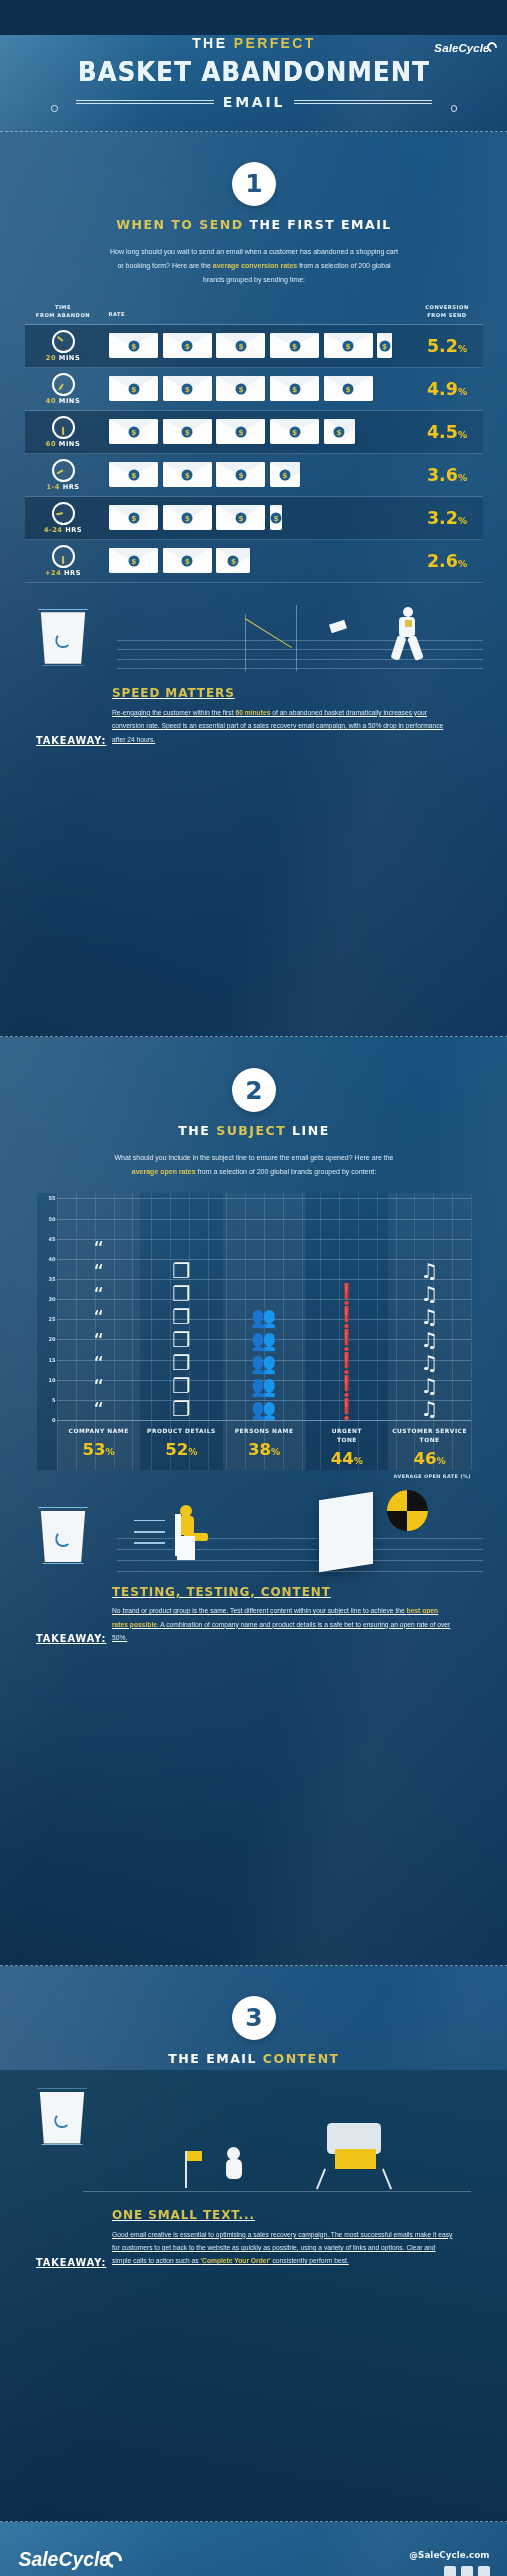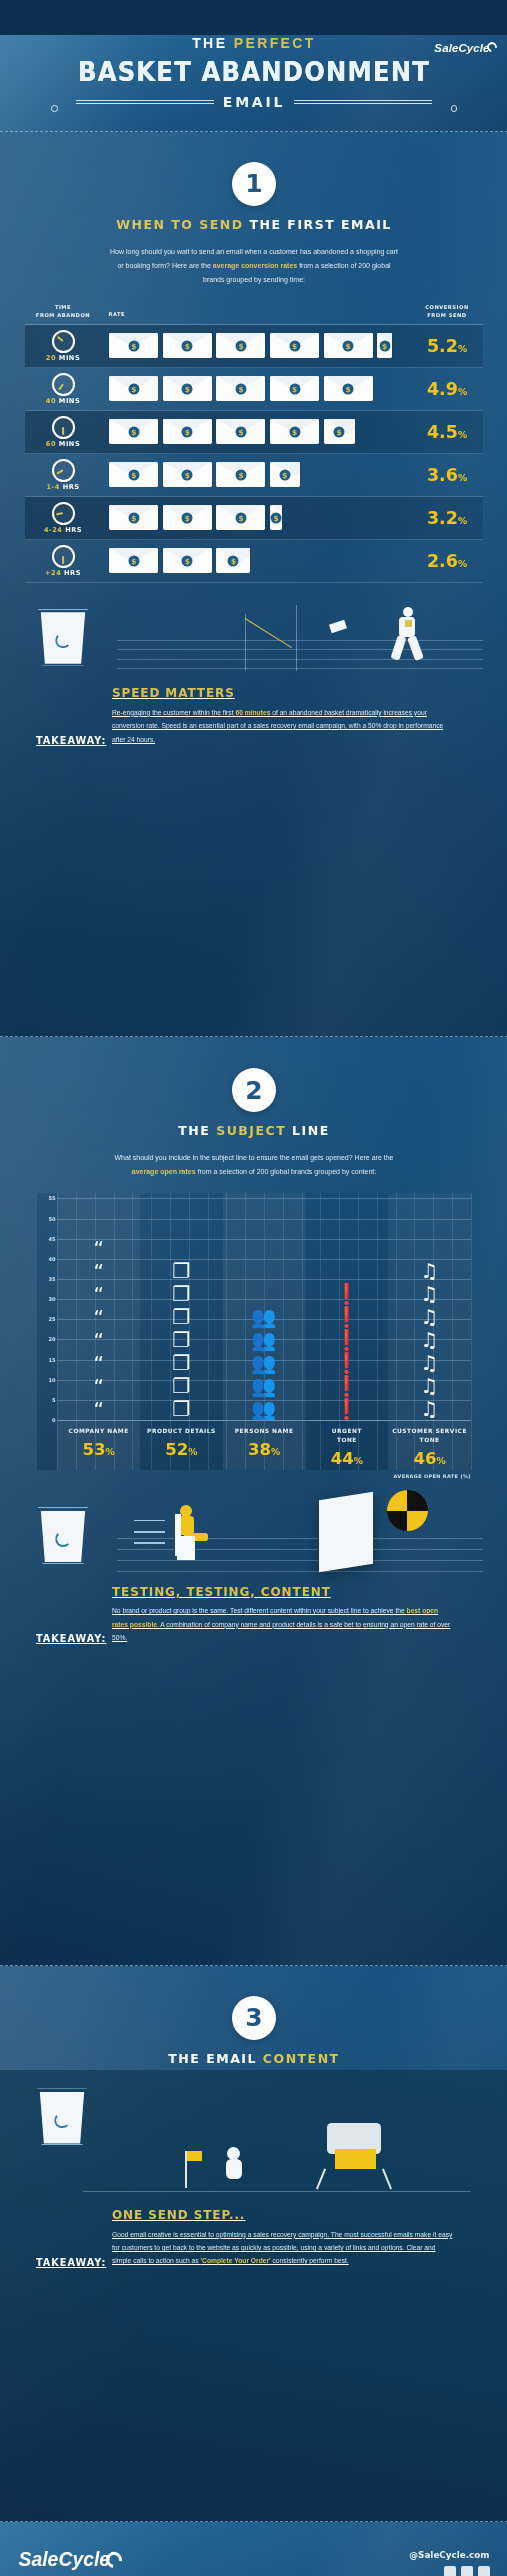--- a/index.html
+++ b/index.html
@@ -769,21 +769,21 @@
         <div class="body"></div>
           <div class="edge"></div>
           <div class="arrow"></div>
       </div>
     </div>
 
     <div class="tk" style="margin-top:0">
       <div class="tk-head">
         <div class="tk-label">TAKEAWAY:</div>
         <div class="tk-body">
-          <div class="tk-title">ONE SEND STEP...</div>
+          <div class="tk-title">ONE SMALL TEXT...</div>
           <div class="tk-text">
             <span>Good email creative is essential to optimising a sales recovery campaign.  The most successful emails make it easy for customers to get back to the website as quickly as possible, using a variety of links and options.  Clear and simple calls to action such as </span><span class="y">'Complete Your Order'</span><span> consistently perform best.</span>
           </div>
         </div>
       </div>
     </div>
     <div class="dashline" style="bottom:0"></div>
   </div>
 
   <div class="footer" style="position:absolute;left:0;top:2487px;width:508px;height:89px">

